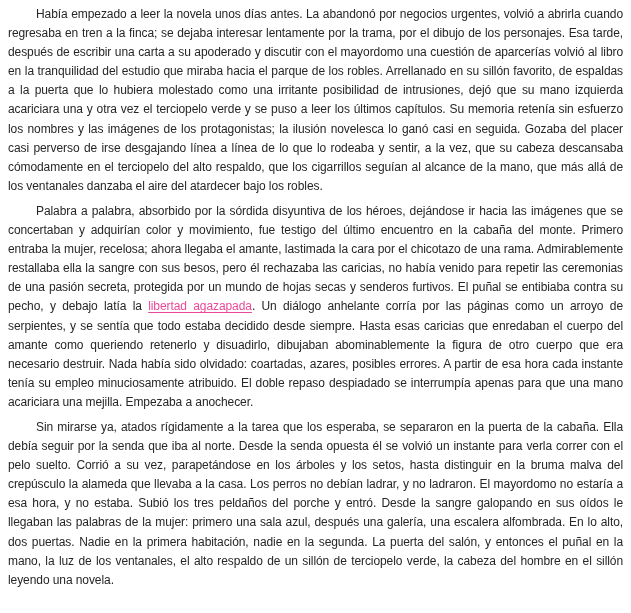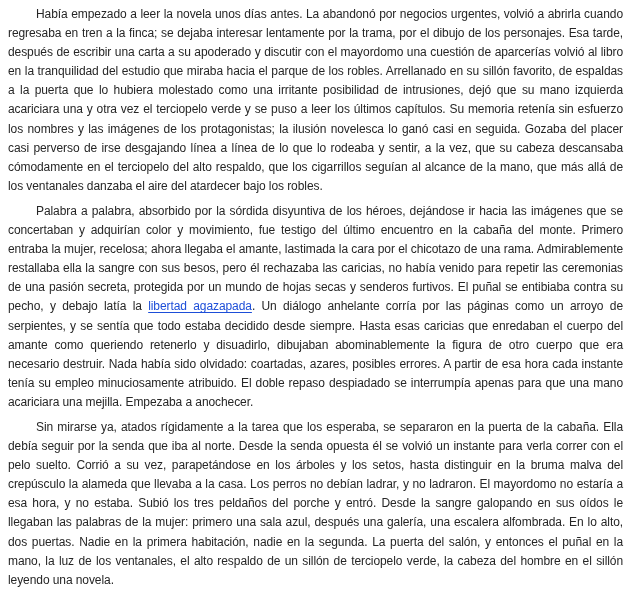--- a/index.html
+++ b/index.html
@@ -36,21 +36,21 @@
     hyphens: none;
   }
   .body-par:last-of-type {
     margin-bottom: 8px;
   }
   
   .underlined {
     text-decoration: underline;
     text-decoration-thickness: 1px;
     text-underline-offset: 1.5px;
-    color: #1d4ed8;
+    color: #ec4899;
   }
 </style>
 </head>
 <body>
 
 <div class="page">
 
   <p class="body-par">Había empezado a leer la novela unos días antes. La abandonó por negocios urgentes, volvió a abrirla cuando regresaba en tren a la finca; se dejaba interesar lentamente por la trama, por el dibujo de los personajes. Esa tarde, después de escribir una carta a su apoderado y discutir con el mayordomo una cuestión de aparcerías volvió al libro en la tranquilidad del estudio que miraba hacia el parque de los robles. Arrellanado en su sillón favorito, de espaldas a la puerta que lo hubiera molestado como una irritante posibilidad de intrusiones, dejó que su mano izquierda acariciara una y otra vez el terciopelo verde y se puso a leer los últimos capítulos. Su memoria retenía sin esfuerzo los nombres y las imágenes de los protagonistas; la ilusión novelesca lo ganó casi en seguida. Gozaba del placer casi perverso de irse desgajando línea a línea de lo que lo rodeaba y sentir, a la vez, que su cabeza descansaba cómodamente en el terciopelo del alto respaldo, que los cigarrillos seguían al alcance de la mano, que más allá de los ventanales danzaba el aire del atardecer bajo los robles.</p>
 
   <p class="body-par"><span>Palabra a palabra, absorbido por la sórdida disyuntiva de los héroes, dejándose ir hacia las imágenes que se concertaban y adquirían color y movimiento, fue testigo del último encuentro en la cabaña del monte. Primero entraba la mujer, recelosa; ahora llegaba el amante, lastimada la cara por el chicotazo de una rama. Admirablemente restallaba ella la sangre con sus besos, pero él rechazaba las caricias, no había venido para repetir las ceremonias de una pasión secreta, protegida por un mundo de hojas secas y senderos furtivos. El puñal se entibiaba contra su pecho, y debajo latía la </span><span class="underlined">libertad agazapada</span><span>. Un diálogo anhelante corría por las páginas como un arroyo de serpientes, y se sentía que todo estaba decidido desde siempre. Hasta esas caricias que enredaban el cuerpo del amante como queriendo retenerlo y disuadirlo, dibujaban abominablemente la figura de otro cuerpo que era necesario destruir. Nada había sido olvidado: coartadas, azares, posibles errores. A partir de esa hora cada instante tenía su empleo minuciosamente atribuido. El doble repaso despiadado se interrumpía apenas para que una mano acariciara una mejilla. Empezaba a anochecer.</span></p>

